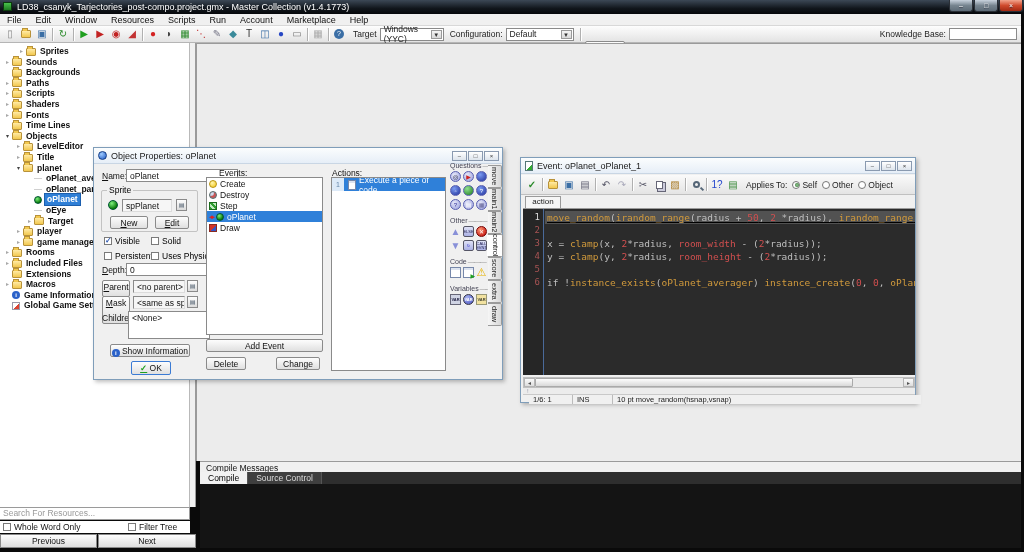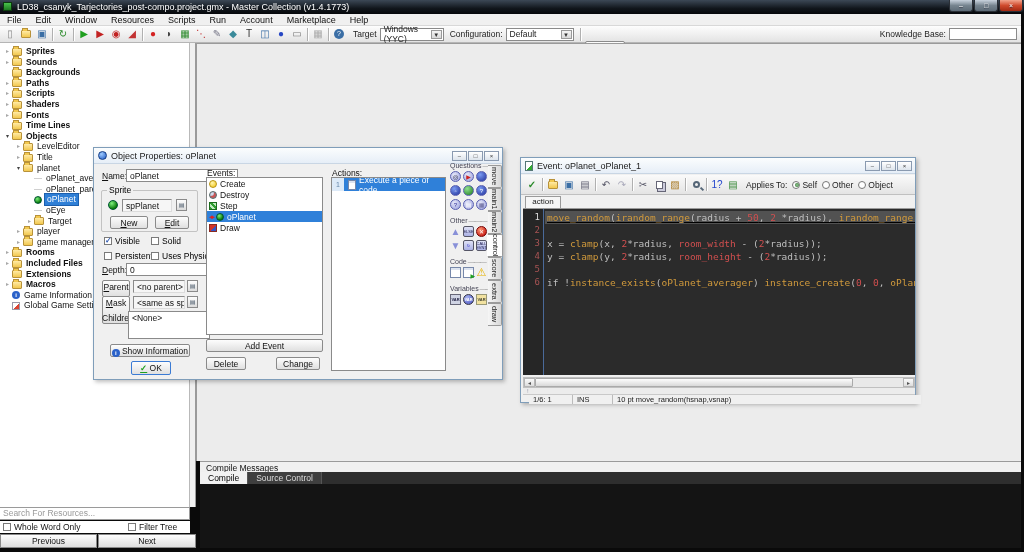--- a/index.html
+++ b/index.html
@@ -31,21 +31,21 @@
   .mini-btn { height:13px; background:linear-gradient(#fdfdfd,#e0e0e0); border:1px solid #8a8a8a; border-radius:2px; font-size:8.5px; padding:0 4px; line-height:11px; }
   #kb-wrap { position:absolute; right:4px; top:2px; display:flex; align-items:center; }
   #kb-input { width:68px; height:12px; background:#fff; border:1px solid #8a8a8a; }
 
   
   #left-panel { left:0; top:43px; width:190px; height:464px; background:#fff; border-right:1px solid #b9b9b9; }
   #left-strip { left:190px; top:43px; width:6px; height:464px; background:#f0f0f0; border-right:1px solid #9a9a9a; }
   .trow { position:absolute; left:0; width:190px; height:11px; line-height:11px; font-size:8.5px; color:#111; display:flex; align-items:center; white-space:nowrap; }
   .trow .arr { width:9px; font-size:6px; text-align:center; }
   .arr.c { color:#a9a9a9; } .arr.e { color:#444; }
-  .tlabel { padding:0 2px; }
+  .tlabel { padding:0 2px;font-weight:bold; }
   .tlabel.bold { font-weight:bold; }
   .tlabel.sel { background:#2f7fd6; color:#fff; border:1px solid #1b5fae; }
   .fold { width:10px; height:8px; background:linear-gradient(#ffeaa6,#f2c84e); border:1px solid #b8923a; border-radius:1px; position:relative; margin-right:2px; flex:none; }
   .fold::before { content:""; position:absolute; top:-3px; left:0; width:4px; height:2px; background:#f2c84e; border:1px solid #b8923a; border-bottom:none; }
   .gdot { width:8px; height:8px; border-radius:50%; background:radial-gradient(circle at 35% 30%, #7ef07e, #0a7a0a 70%, #064406); border:1px solid #053; margin-right:2px; flex:none; }
   .iinfo { width:8px; height:8px; border-radius:50%; background:#2b62c9; color:#fff; font-size:6px; font-weight:bold; text-align:center; line-height:8px; margin-right:2px; flex:none; }
   .iset { width:8px; height:8px; background:linear-gradient(135deg,#fff 55%,#d43 55%); border:1px solid #99a; margin-right:2px; flex:none; }
   .iblank { width:8px; height:8px; margin-right:2px; flex:none; border-top:1px solid #cfcfcf; margin-top:7px; }
 
   
@@ -258,21 +258,21 @@
     <span class="mini-btn mn" style="margin-left:2px;margin-top:26px;">Manage</span>
     <div id="kb-wrap">
       <span style="margin-right:3px;">Knowledge Base:</span>
       <div id="kb-input"></div>
     </div>
   </div>
 
   <div id="mdi" class="abs"></div>
 
   <div id="left-panel" class="abs">
-      <div class="trow" style="top:3px;padding-left:3px;">
+      <div class="trow" style="top:3px;padding-left:17px;">
         <span class="arr c">▸</span>
         <span class="fold"></span>
         <span class="tlabel bold">Sprites</span>
       </div>
       <div class="trow" style="top:13.6px;padding-left:3px;">
         <span class="arr c">▸</span>
         <span class="fold"></span>
         <span class="tlabel bold">Sounds</span>
       </div>
       <div class="trow" style="top:24.2px;padding-left:3px;">
@@ -449,21 +449,21 @@
     <div class="dbtn mn" style="left:8px;top:148px;width:28px;height:28px;line-height:12px;">Mask</div>
     <div class="inset" style="left:39px;top:148px;width:52px;height:13px;">&lt;same as sprite&gt;</div>
     <span class="tinybtn" style="left:93px;top:148px;">▤</span>
 
     <span class="lbl" style="left:8px;top:165px;">Children:</span>
     <div class="input" style="left:34px;top:163px;width:82px;height:28px;">&lt;None&gt;</div>
 
     <div class="dbtn" style="left:16px;top:196px;width:80px;height:13px;line-height:12px;"><span class="iinfo" style="display:inline-block;vertical-align:-1px;margin-right:2px;">i</span><span>Show Information</span></div>
     <div class="dbtn mn" style="left:37px;top:213px;width:40px;height:14px;line-height:13px;border-color:#3b7bd4;"><span style="color:#1f9f1f;font-weight:bold;">✓</span> <span>OK</span></div>
 
-    <span class="lbl" style="left:113px;top:20px;">Events:</span>
+    <span class="lbl" style="left:125px;top:20px;">Events:</span>
     <div class="listbox" id="events-list" style="left:112px;top:29px;width:117px;height:158px;">
         <div class="erow">
           <span class="eic ic-bulb"></span>
           <span>Create</span>
         </div>
         <div class="erow">
           <span class="eic ic-destroy"></span>
           <span>Destroy</span>
         </div>
         <div class="erow">

